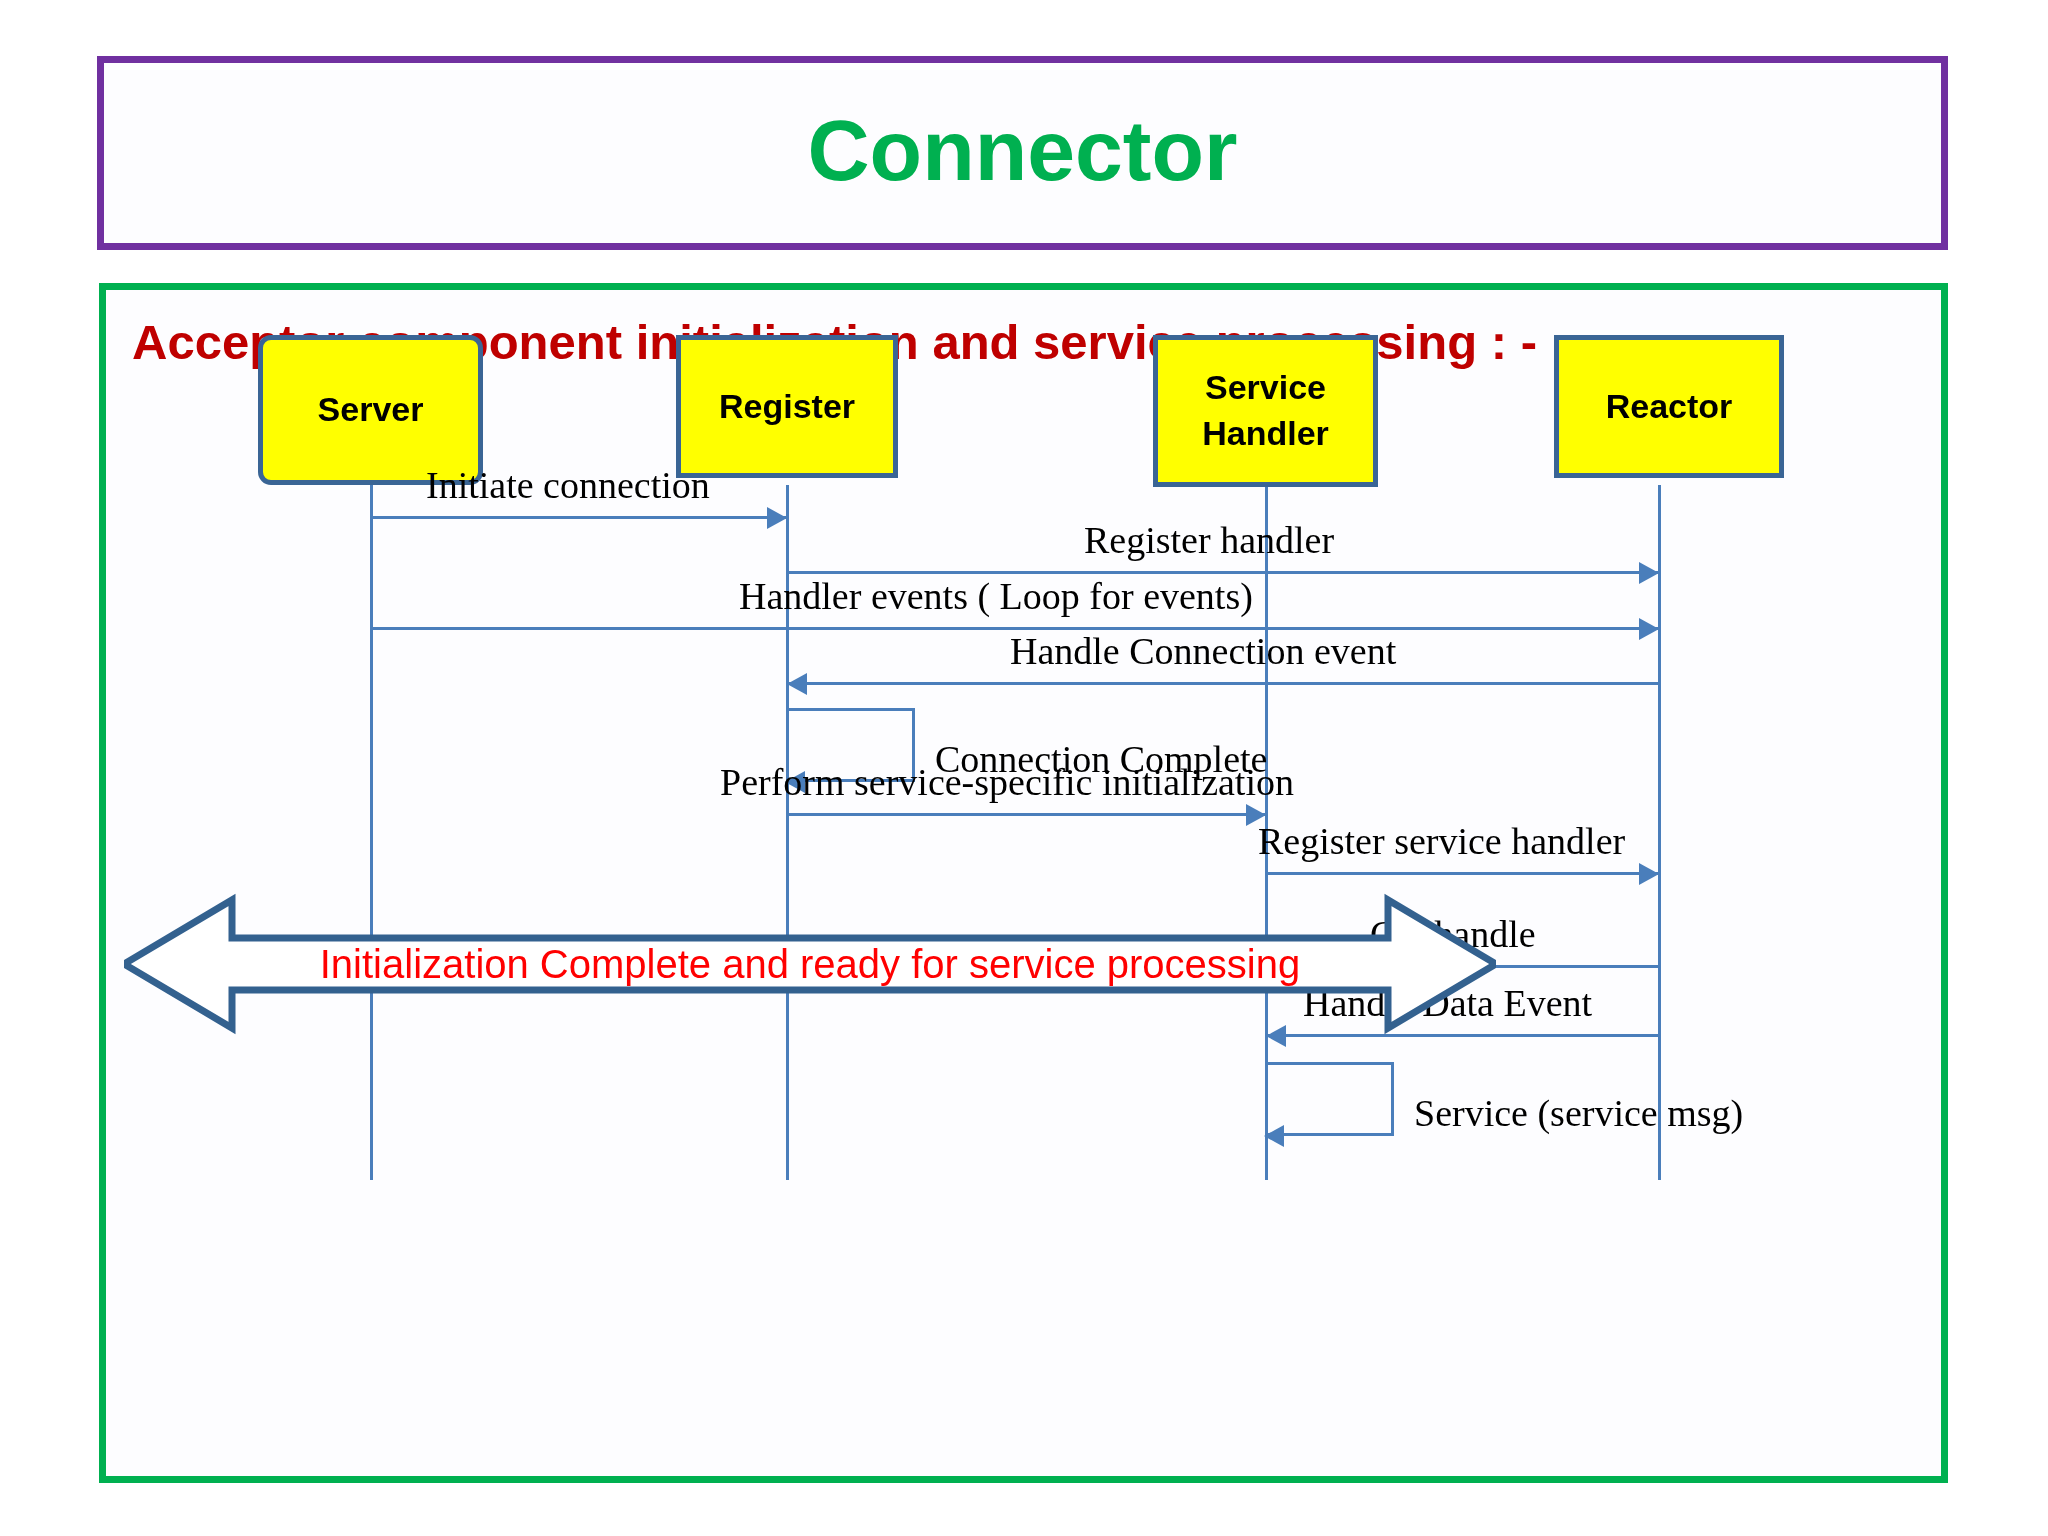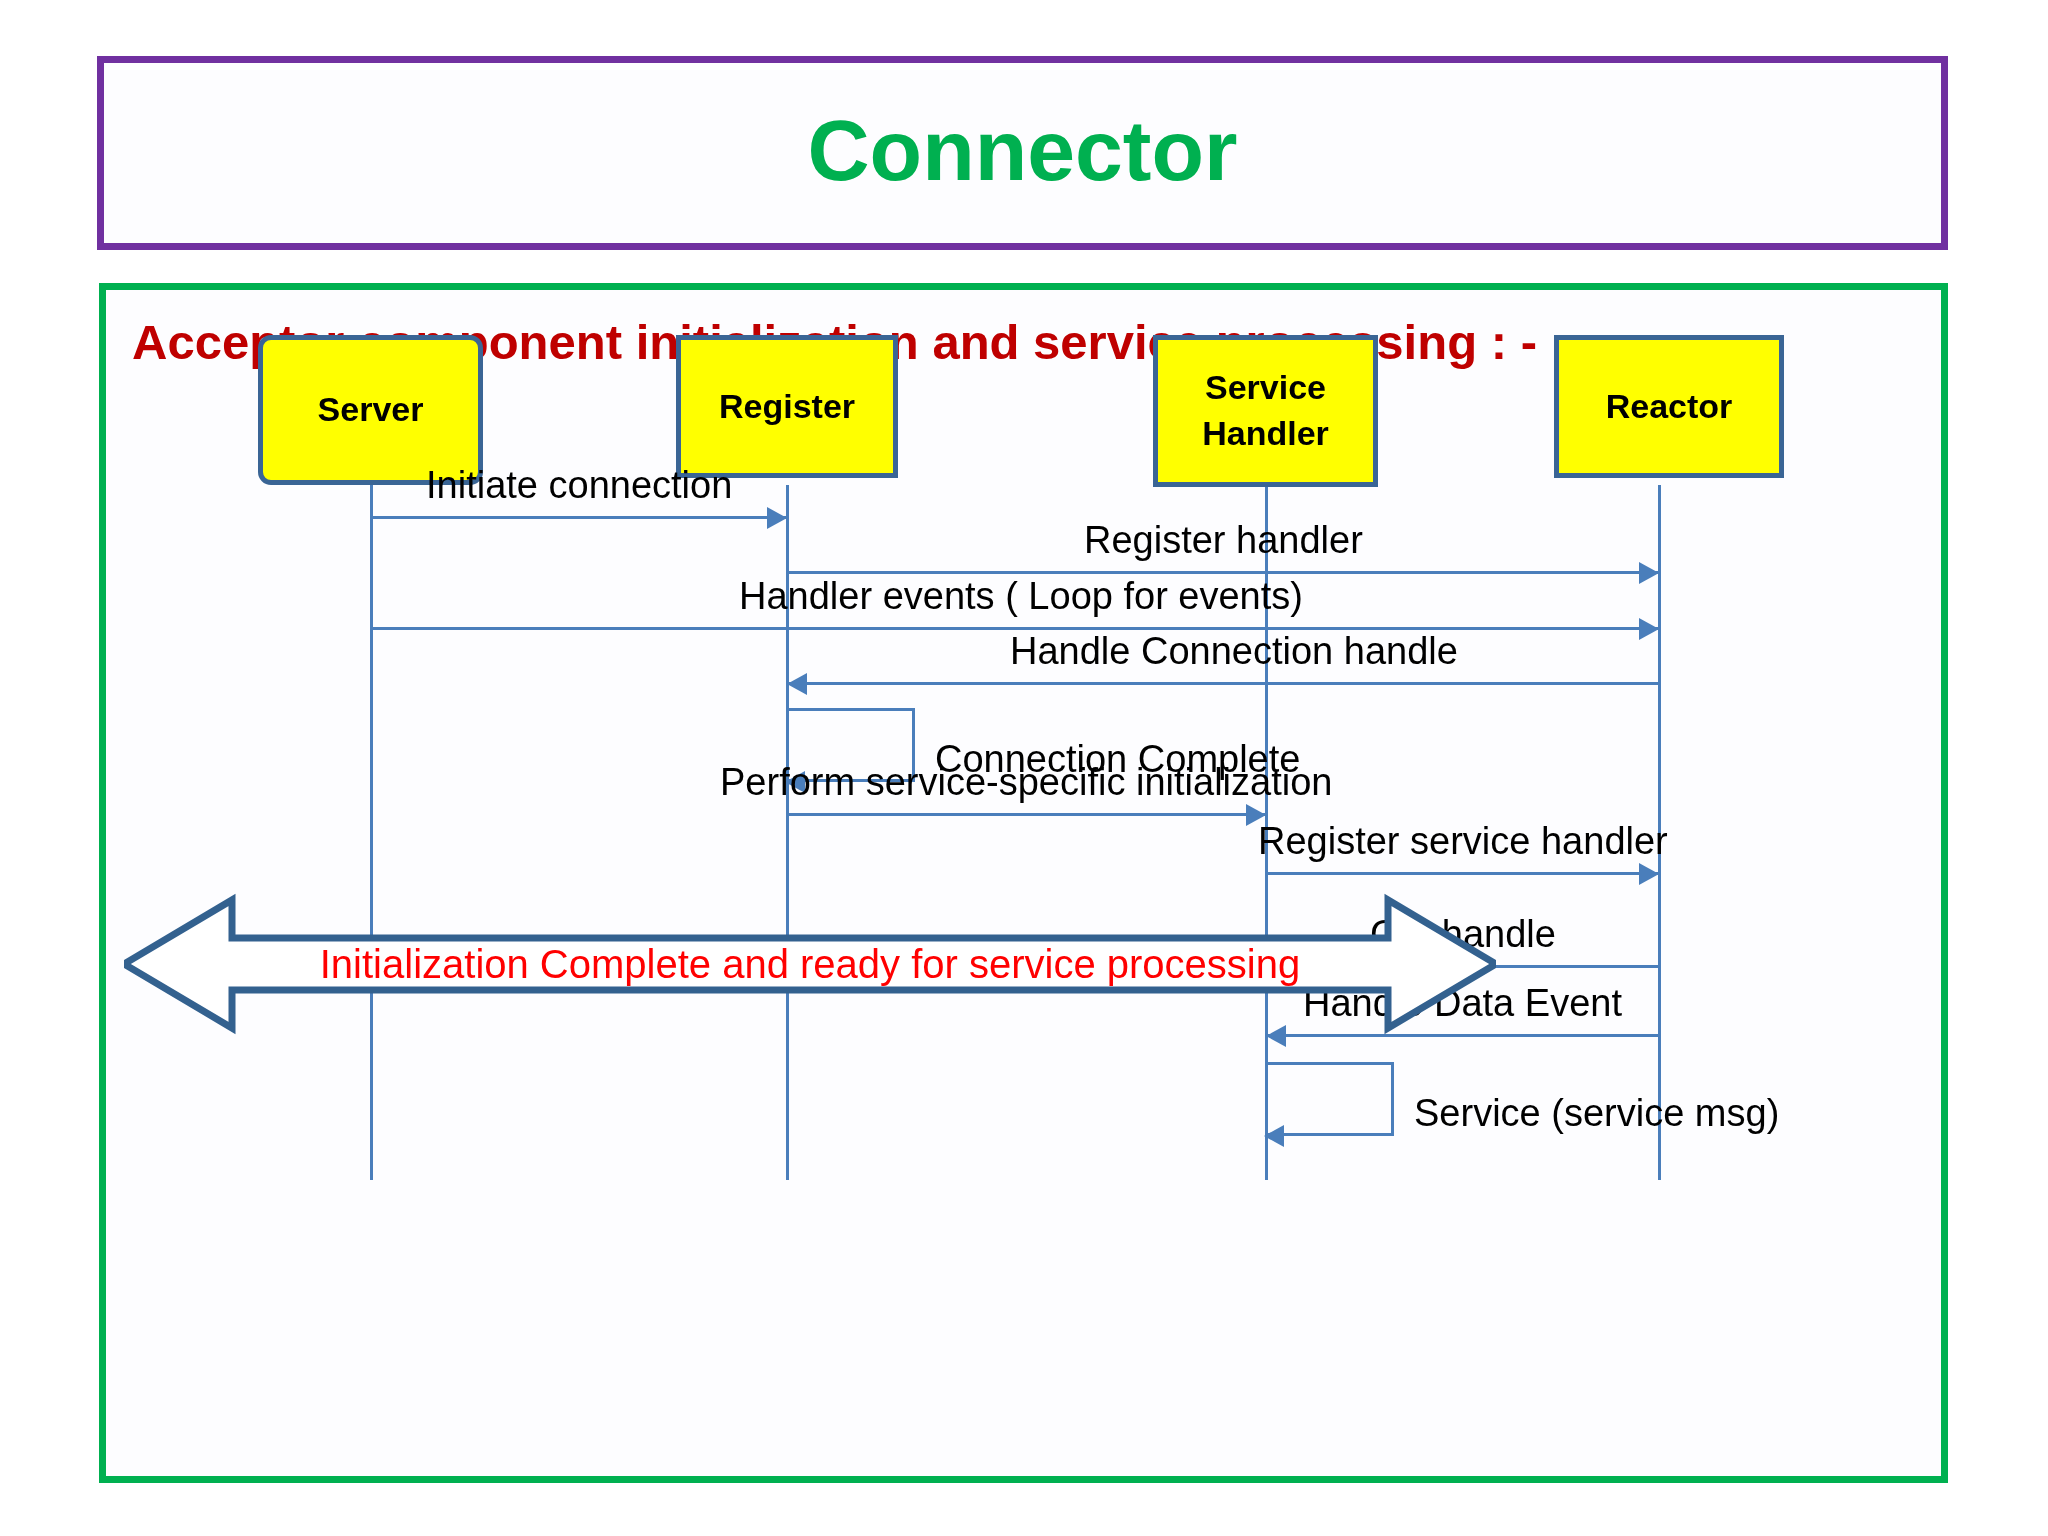--- a/index.html
+++ b/index.html
@@ -116,21 +116,21 @@
     border-bottom: 11px solid transparent;
     border-left: 20px solid #4A7EBB;
   }
   .arrowhead.left {
     border-top: 11px solid transparent;
     border-bottom: 11px solid transparent;
     border-right: 20px solid #4A7EBB;
   }
   .msg-label {
     position: absolute;
-    font-family: Liberation Sans, sans-serif;
+    font-family: Liberation Serif, serif;
     font-size: 38px;
     color: #000000;
     white-space: nowrap;
     line-height: 1;
   }
 
   
   .selfloop {
     position: absolute;
     border-top: 3px solid #4A7EBB;
@@ -185,21 +185,21 @@
         <div class="arrowhead right" style="top: 217px; left: 661px;"></div>
         <div class="msg-label" style="top: 176px; left: 320px;">Initiate connection</div>
         <div class="msg-line" style="left: 681px; top: 281px; width: 872px;"></div>
         <div class="arrowhead right" style="top: 272px; left: 1533px;"></div>
         <div class="msg-label" style="top: 231px; left: 978px;">Register handler</div>
         <div class="msg-line" style="left: 265px; top: 337px; width: 1288px;"></div>
         <div class="arrowhead right" style="top: 328px; left: 1533px;"></div>
         <div class="msg-label" style="top: 287px; left: 633px;">Handler events  ( Loop for events)</div>
         <div class="msg-line" style="left: 681px; top: 392px; width: 872px;"></div>
         <div class="arrowhead left" style="top: 383px; left: 681px;"></div>
-        <div class="msg-label" style="top: 342px; left: 904px;">Handle  Connection handle</div>
+        <div class="msg-label" style="top: 342px; left: 904px;">Handle  Connection event</div>
         <div class="selfloop" style="left: 681px; top: 418px; width: 128px; height: 74px;"></div>
         <div class="arrowhead left" style="left: 679px; top: 481px;"></div>
         <div class="msg-label" style="left: 829px; top: 450px;">Connection Complete</div>
         <div class="msg-line" style="left: 681px; top: 523px; width: 479px;"></div>
         <div class="arrowhead right" style="top: 514px; left: 1140px;"></div>
         <div class="msg-label" style="top: 473px; left: 614px;">Perform service-specific initialization</div>
         <div class="msg-line" style="left: 1160px; top: 582px; width: 393px;"></div>
         <div class="arrowhead right" style="top: 573px; left: 1533px;"></div>
         <div class="msg-label" style="top: 532px; left: 1152px;">Register  service handler</div>
         <div class="msg-line" style="left: 1160px; top: 675px; width: 393px;"></div>

